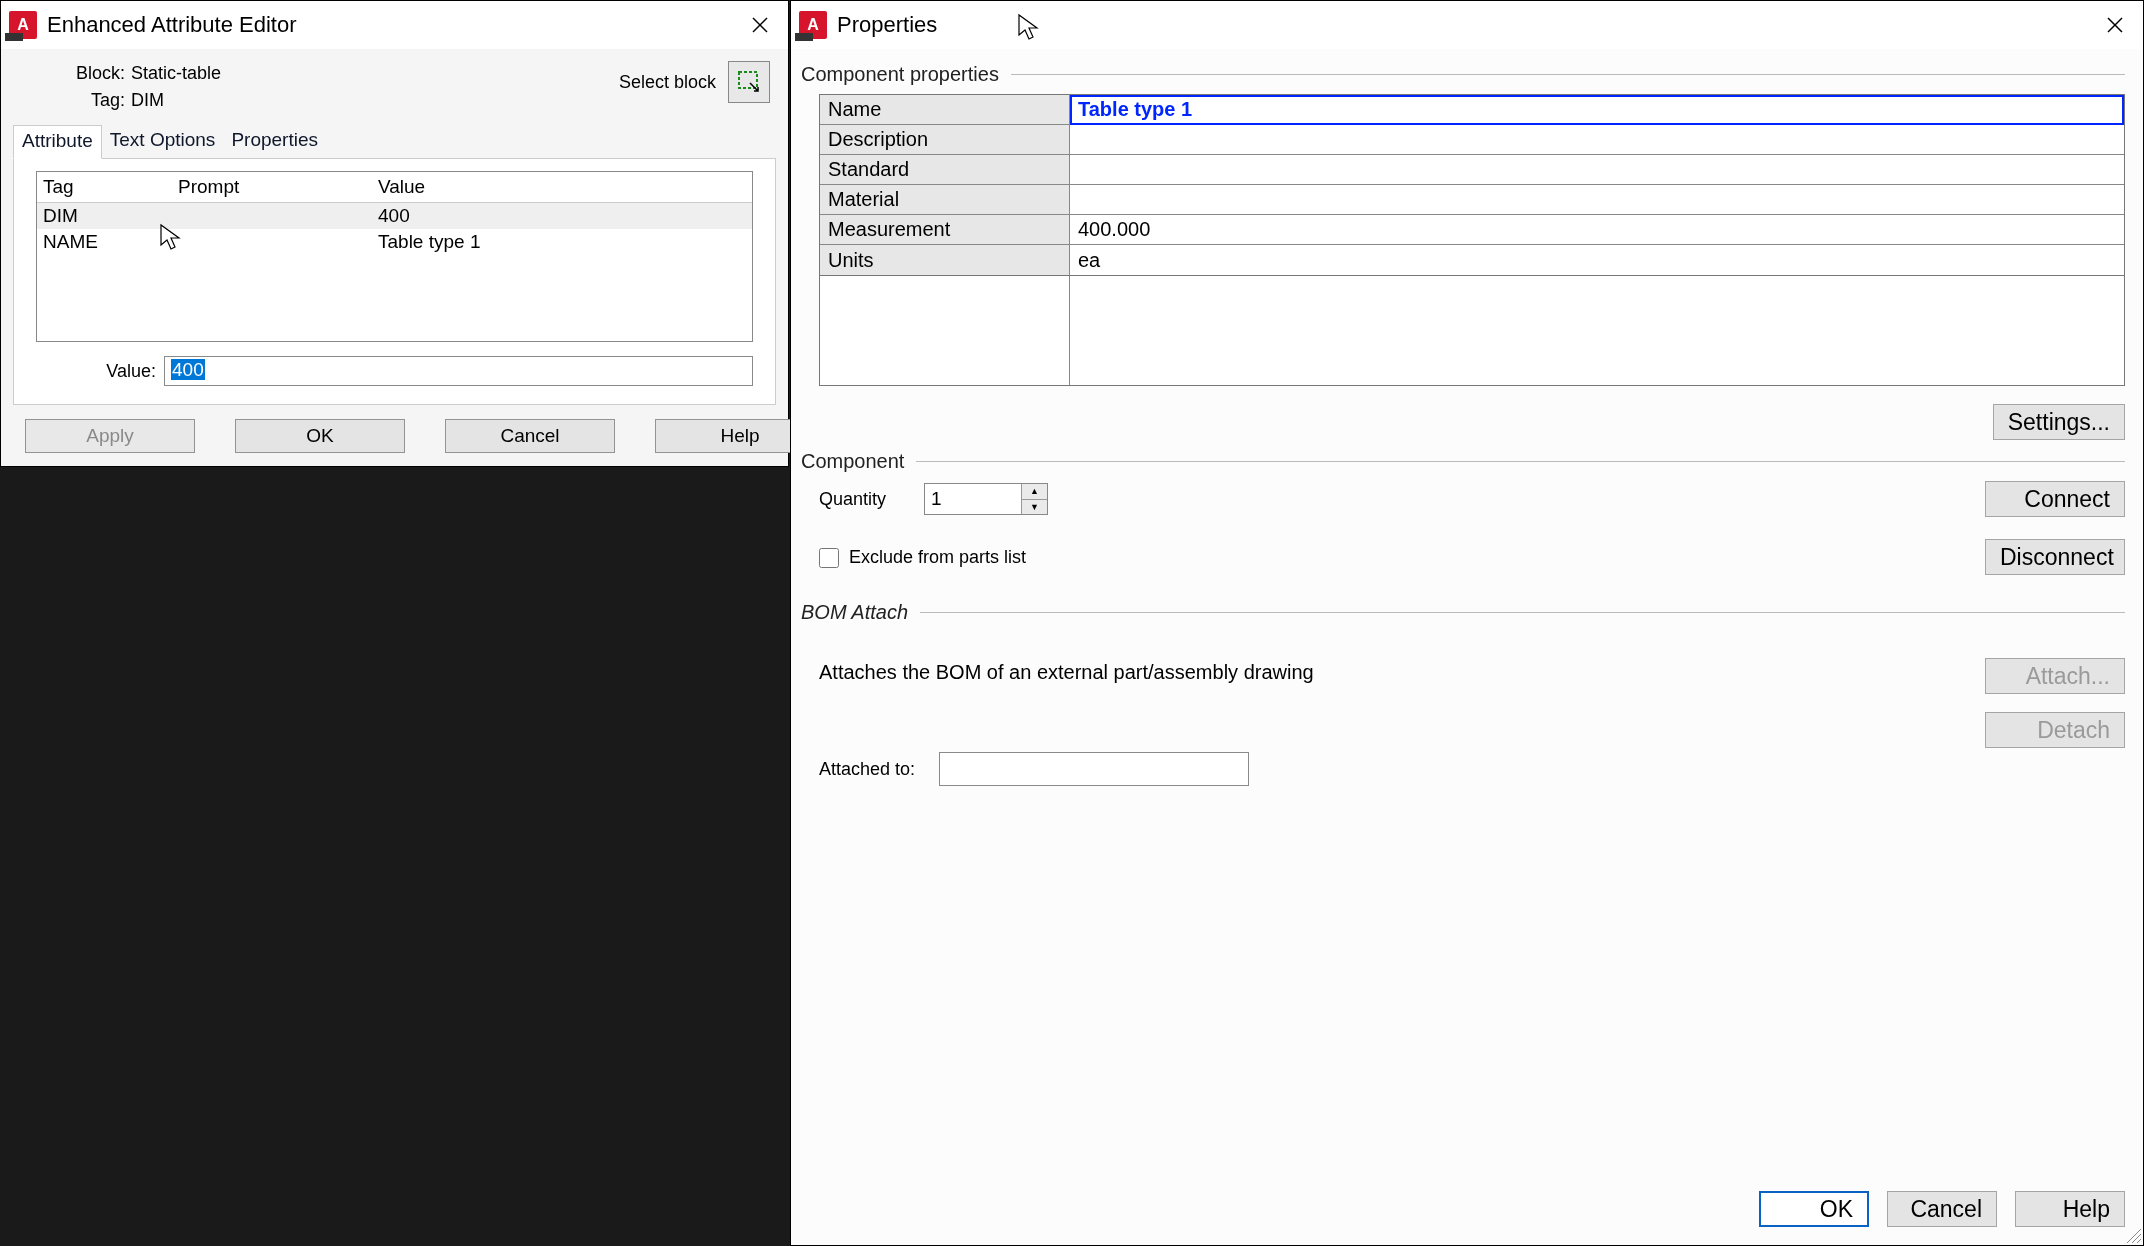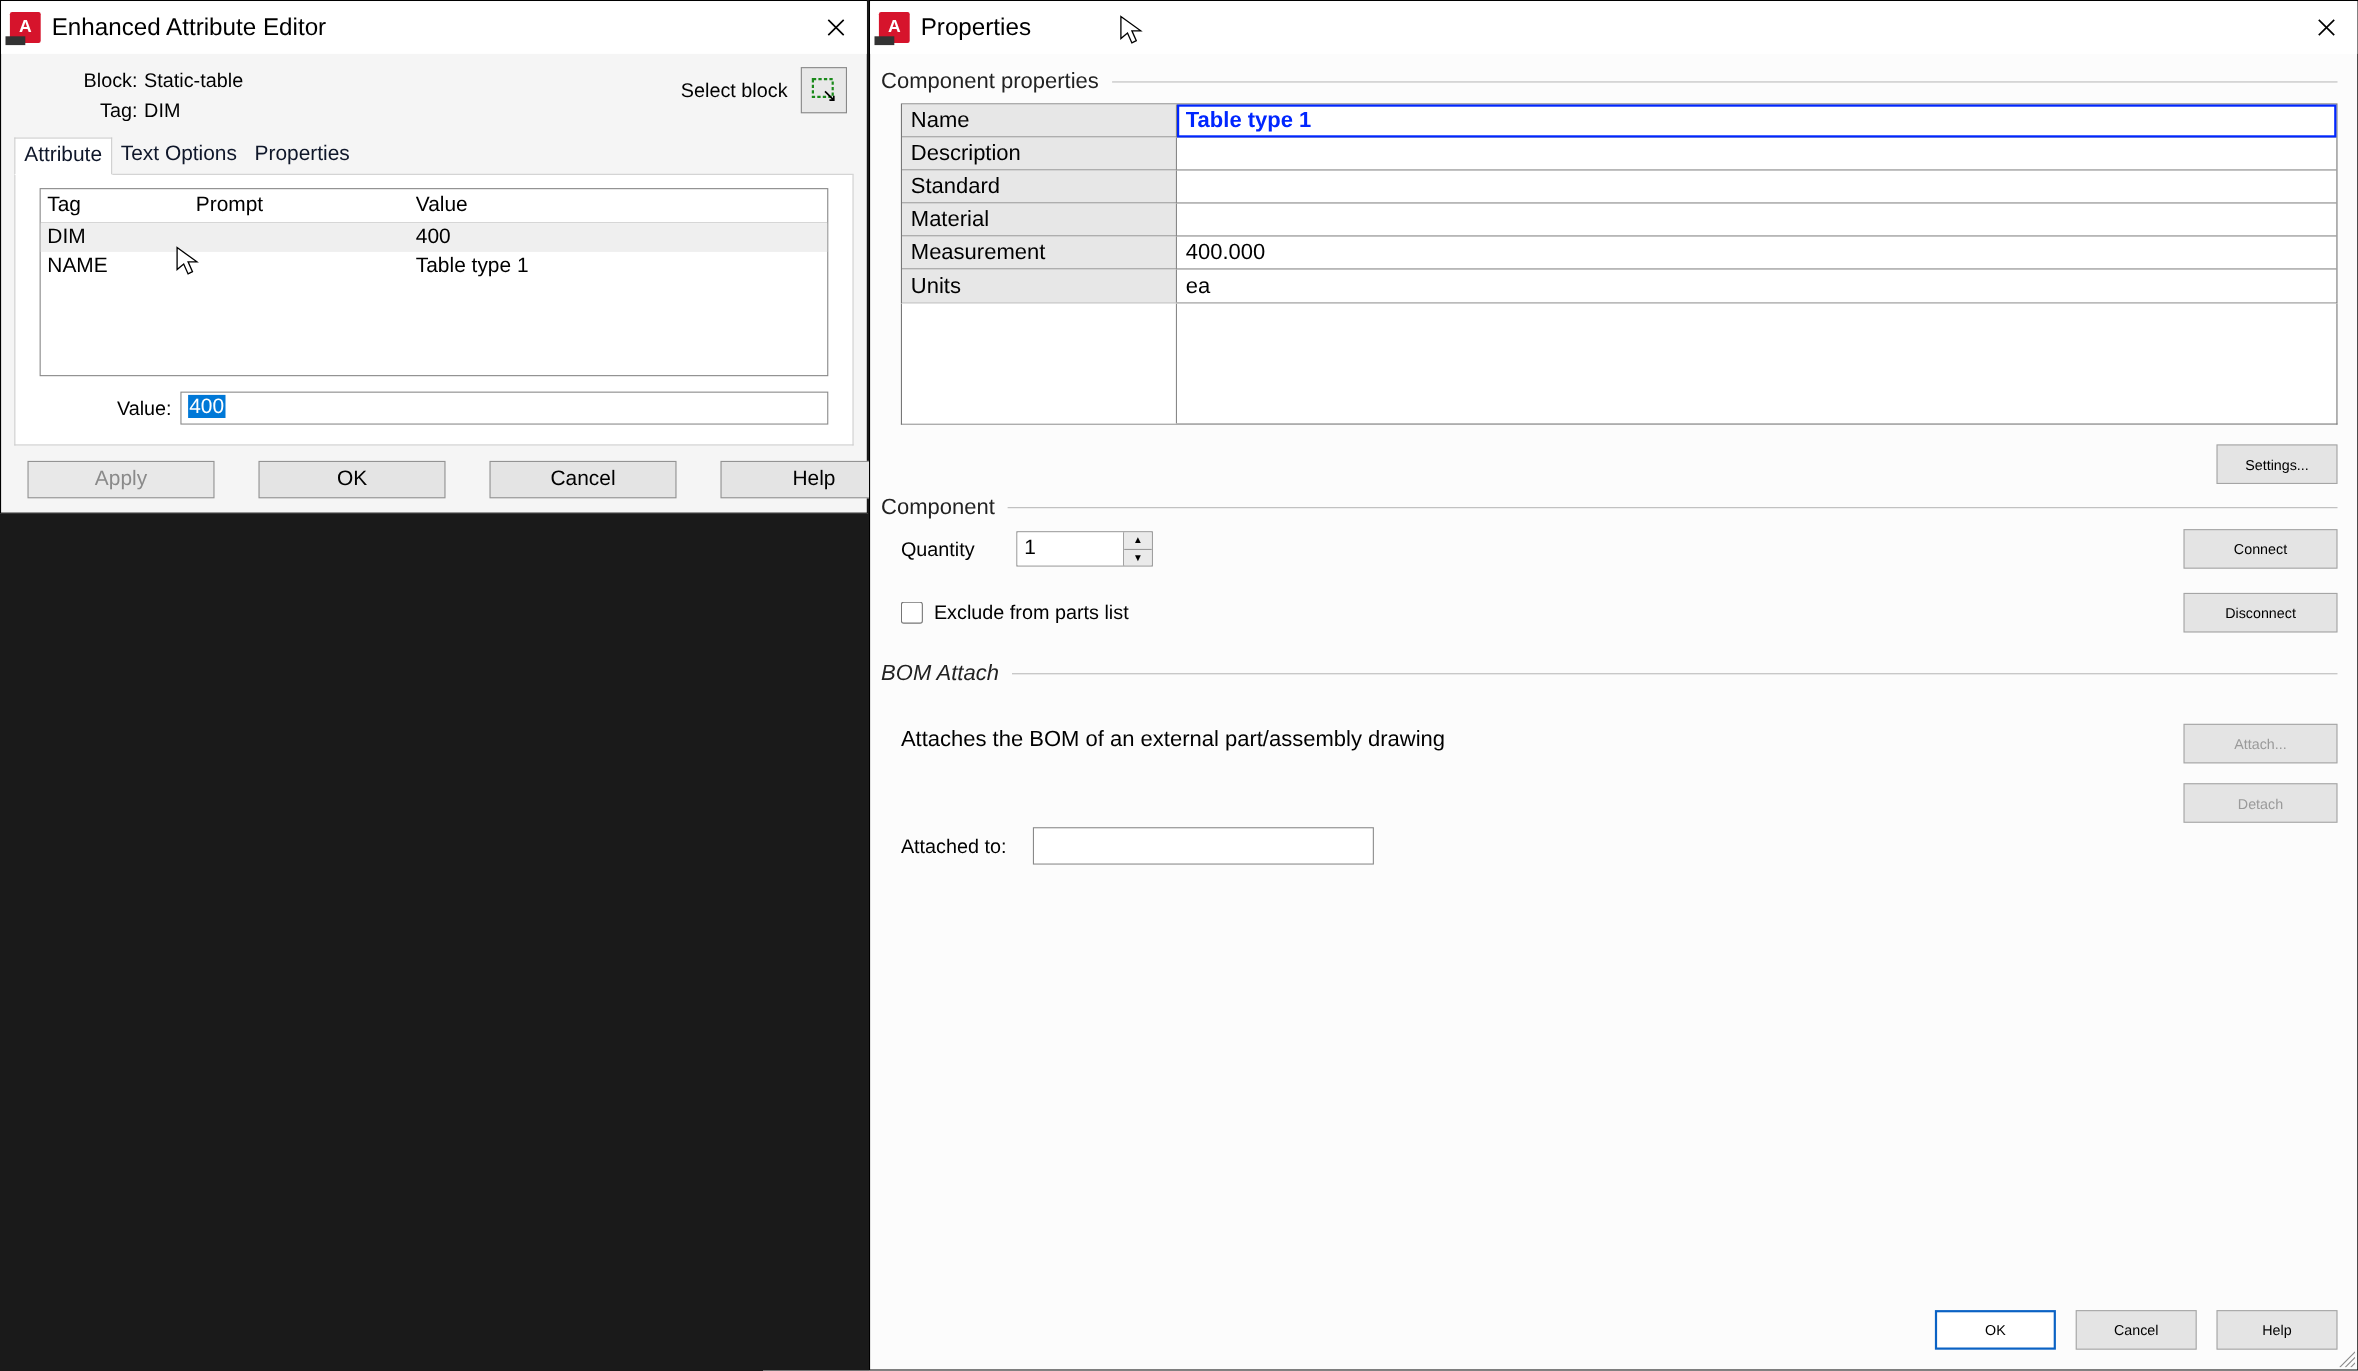--- a/index.html
+++ b/index.html
@@ -282,23 +282,24 @@
   .right-actions {
     display: flex;
     justify-content: flex-end;
     margin: 18px 0 8px 0;
   }
   .small-btn {
     min-width: 110px;
     height: 36px;
     border: 1px solid #a5a5a5;
     background: #e4e4e4;
-    font-size: 13px;
+    font-size: 23px;
     cursor: pointer;
     padding: 0 14px;
+    text-align: right;
   }
   .small-btn.disabled {
     color: #9a9a9a;
     cursor: default;
     margin-top: 20px;
   }
   .mgmt {
     margin-left: 18px;
     display: grid;
     grid-template-columns: 1fr 140px;
@@ -333,21 +334,21 @@
     display:flex;
     align-items:center;
     justify-content:center;
     font-size:9px;
     background:#eaeaea;
     cursor:pointer;
   }
   .spinner .arrows div:first-child { border-bottom:1px solid #999; }
   .check-row {
     display:flex;
-    align-items:flex-start;
+    align-items:flex-end;
     gap:10px;
   }
   .check-row input[type=checkbox]{
     width:20px;height:20px;
   }
   .bom-desc {
     margin: 12px 0 0 18px;
     font-size: 20px;
   }
   .bom-grid {

